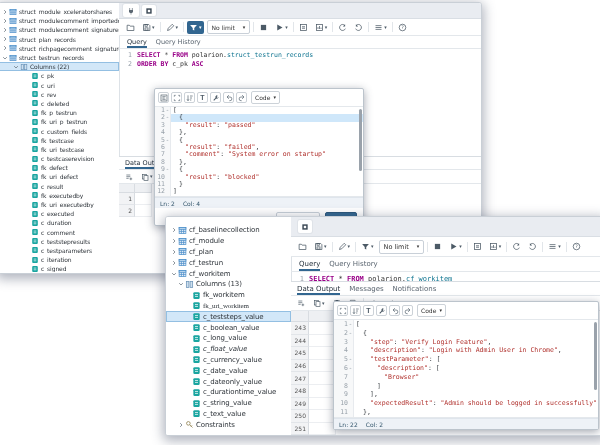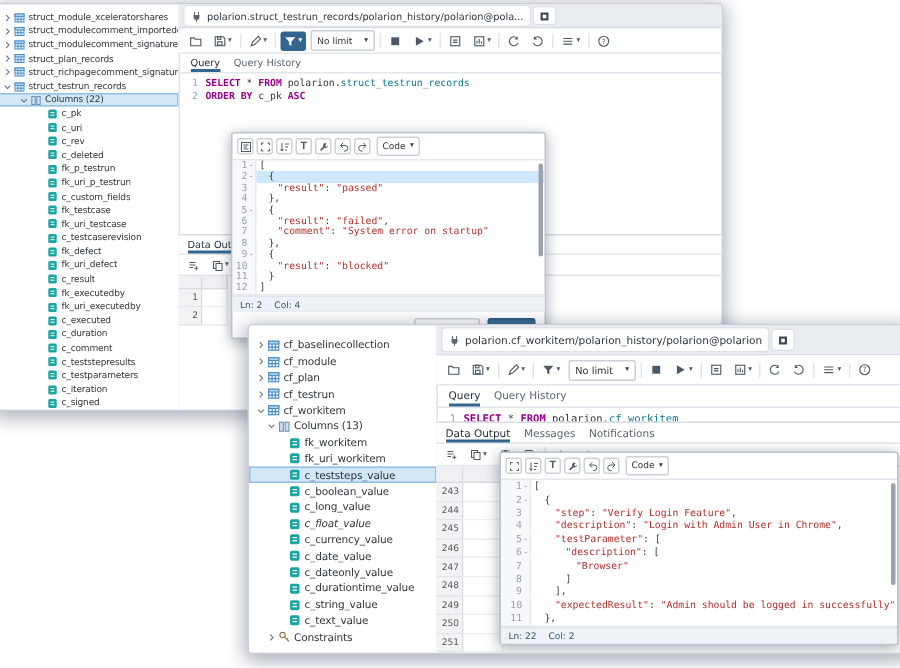--- a/index.html
+++ b/index.html
@@ -455,21 +455,20 @@
   <div class="qt">
     <div class="tabbar">
       <div class="tabpill">
         <span style="display: inline-flex;">
             <svg viewBox="0 0 12 12" xmlns="http://www.w3.org/2000/svg">
               <path d="M4 1.5v3M8 1.5v3" stroke="#5c6873" fill="none"></path>
               <path d="M3 4.5h6v2a3 3 0 0 1-6 0z" fill="#5c6873"></path>
               <path d="M6 9.5v1.8" stroke="#5c6873" fill="none"></path>
             </svg>
           </span>
-        <span class="tabtitle">polarion.struct_testrun_records/polarion_history/polarion@pola...</span>
       </div>
       <span class="minibtn">
           <span style="display: inline-flex;">
             <svg viewBox="0 0 12 12" xmlns="http://www.w3.org/2000/svg">
               <rect x="2" y="2" width="8" height="8" fill="#3c4956"></rect>
               <rect x="4.2" y="4.2" width="3.6" height="3.6" fill="#fff"></rect>
             </svg>
           </span>
         </span>
     </div>
@@ -834,21 +833,21 @@
       <div class="trow" style="padding-left: 18px;">
         <span class="tarrow"></span>
         <span class="ticon">
           <svg viewBox="0 0 12 12" xmlns="http://www.w3.org/2000/svg">
             <rect x="1.8" y="1.5" width="8.4" height="9" rx="1.6" fill="#19a5a0"></rect>
             <path d="M4 4.6h4M4 7.2h4" stroke="#fff" fill="none"></path>
           </svg>
         </span>
         <span class="tlabel">fk_workitem</span>
       </div>
-      <div class="trow" style="padding-left: 18px;">
+      <div class="trow" style="padding-left: 18px; font-family: Liberation Serif, serif;">
         <span class="tarrow"></span>
         <span class="ticon">
           <svg viewBox="0 0 12 12" xmlns="http://www.w3.org/2000/svg">
             <rect x="1.8" y="1.5" width="8.4" height="9" rx="1.6" fill="#19a5a0"></rect>
             <path d="M4 4.6h4M4 7.2h4" stroke="#fff" fill="none"></path>
           </svg>
         </span>
         <span class="tlabel">fk_uri_workitem</span>
       </div>
       <div class="trow sel" style="padding-left: 18px;">
@@ -961,30 +960,20 @@
           <svg viewBox="0 0 12 12" xmlns="http://www.w3.org/2000/svg">
             <circle cx="4.5" cy="4.5" r="2.4" fill="none" stroke="#8a7a45"></circle>
             <path d="M6.3 6.3L10 10M8 8.6l1.4-1.4" stroke="#8a7a45" fill="none"></path>
           </svg>
         </span>
         <span class="tlabel">Constraints</span>
       </div>
     </div>
   <div class="qt">
     <div class="tabbar">
-      <div class="tabpill">
-        <span style="display: inline-flex;">
-            <svg viewBox="0 0 12 12" xmlns="http://www.w3.org/2000/svg">
-              <path d="M4 1.5v3M8 1.5v3" stroke="#5c6873" fill="none"></path>
-              <path d="M3 4.5h6v2a3 3 0 0 1-6 0z" fill="#5c6873"></path>
-              <path d="M6 9.5v1.8" stroke="#5c6873" fill="none"></path>
-            </svg>
-          </span>
-        <span class="tabtitle">polarion.cf_workitem/polarion_history/polarion@polarion</span>
-      </div>
       <span class="minibtn">
           <span style="display: inline-flex;">
             <svg viewBox="0 0 12 12" xmlns="http://www.w3.org/2000/svg">
               <rect x="2" y="2" width="8" height="8" fill="#3c4956"></rect>
               <rect x="4.2" y="4.2" width="3.6" height="3.6" fill="#fff"></rect>
             </svg>
           </span>
         </span>
     </div>
     <div class="toolbar">

